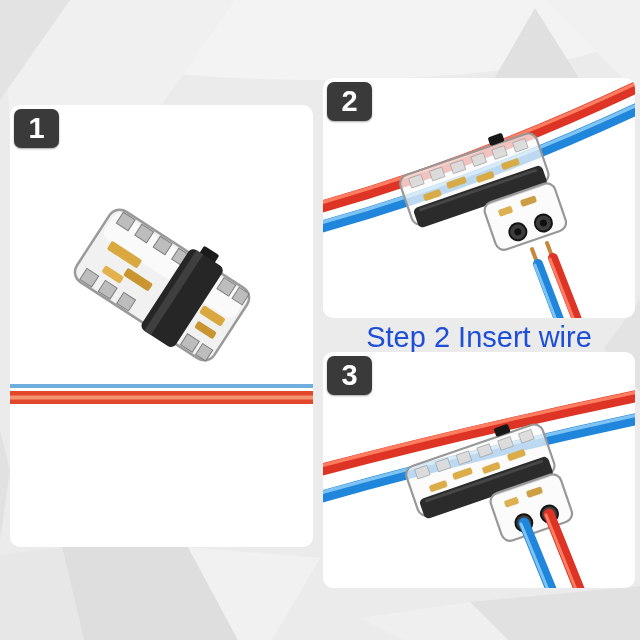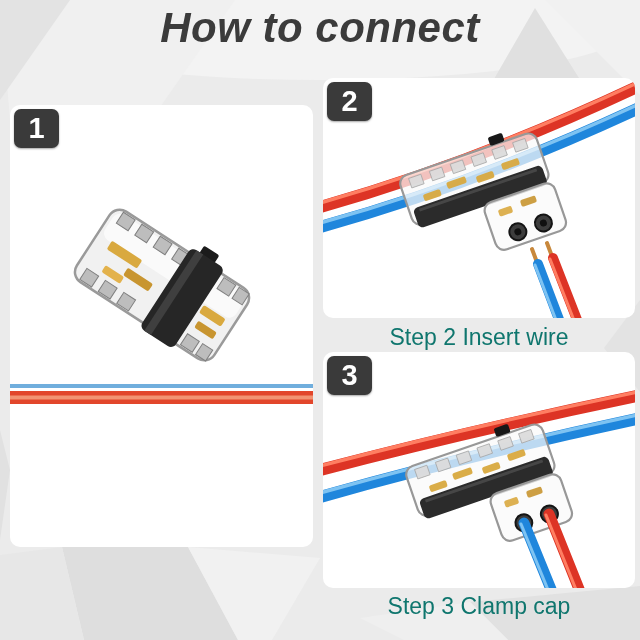--- a/index.html
+++ b/index.html
@@ -23,21 +23,21 @@
   .panel-3{left:323px;top:352px;width:312px;height:236px}
   .photo{position:absolute;left:0;top:0;width:100%;height:100%;display:block}
   .badge{
     position:absolute;left:4px;top:4px;width:45px;height:39px;
     background:#3a3a3a;border-radius:7px;
     display:flex;align-items:center;justify-content:center;
     box-shadow:0 1px 2px rgba(0,0,0,.35);
   }
   .badge span{color:#ffffff;font-size:29px;font-weight:bold;line-height:1}
   .caption{
-    position:absolute;color:#0f766e;font-size:23px;line-height:27px;
+    position:absolute;color:#1d4ed8;font-size:29px;line-height:27px;
     text-align:center;
   }
   .cap-1{left:10px;top:560px;width:303px}
   .cap-2{left:323px;top:324px;width:312px}
   .cap-3{left:323px;top:593px;width:312px}
 </style>
 </head>
 <body>
 
 <div class="stage">
@@ -54,21 +54,20 @@
     <polygon points="188,547 320,558 272,640 238,640" fill="#f1f1f1"></polygon>
     <polygon points="0,555 62,547 84,640 0,640" fill="#e7e7e7"></polygon>
     <polygon points="470,602 640,586 640,640 508,640" fill="#e1e1e1"></polygon>
     <polygon points="360,618 470,602 508,640 404,640" fill="#efefef"></polygon>
     <polygon points="640,300 604,348 640,392" fill="#e3e3e3"></polygon>
     <polygon points="281,250 290,260 281,270 272,260" fill="#e2e2e2"></polygon>
     <polygon points="281,295 292,307 281,319 270,307" fill="#e0e0e0"></polygon>
     <polygon points="281,398 291,409 281,420 271,409" fill="#e2e2e2"></polygon>
   </svg>
 
-  <h1 class="title">How to connect</h1>
 
   <section class="panel panel-1">
     <svg class="photo" viewBox="0 0 303 442">
 
       <g>
         <rect x="0" y="279" width="303" height="4" fill="#70aedd"></rect>
         <rect x="0" y="286" width="303" height="13" fill="#e2462b"></rect>
         <rect x="0" y="290.5" width="303" height="4" fill="#f29372"></rect>
       </g>
 
@@ -208,15 +207,14 @@
         <line x1="201" y1="171" x2="234" y2="252" stroke="#1f86dc" stroke-width="11"></line>
         <line x1="198" y1="172" x2="230" y2="250" stroke="#7ec3f2" stroke-width="3"></line>
         <line x1="226" y1="162" x2="262" y2="252" stroke="#dd3425" stroke-width="11"></line>
         <line x1="223" y1="163" x2="258" y2="250" stroke="#ff7e62" stroke-width="3"></line>
       </g>
     </svg>
     <div class="badge">
       <span>3</span>
     </div>
   </section>
-  <div class="caption cap-3">Step 3 Clamp cap</div>
 
 </div>
 
 </body></html>

